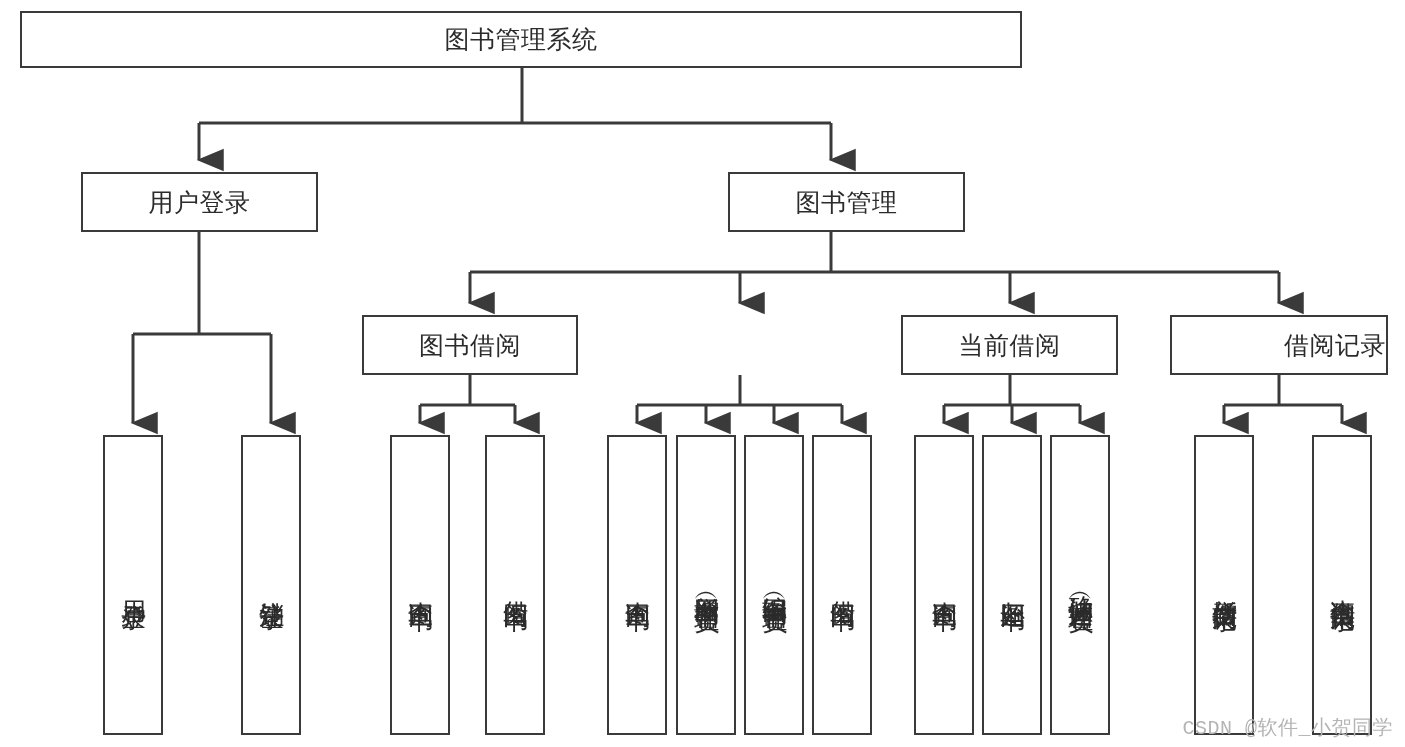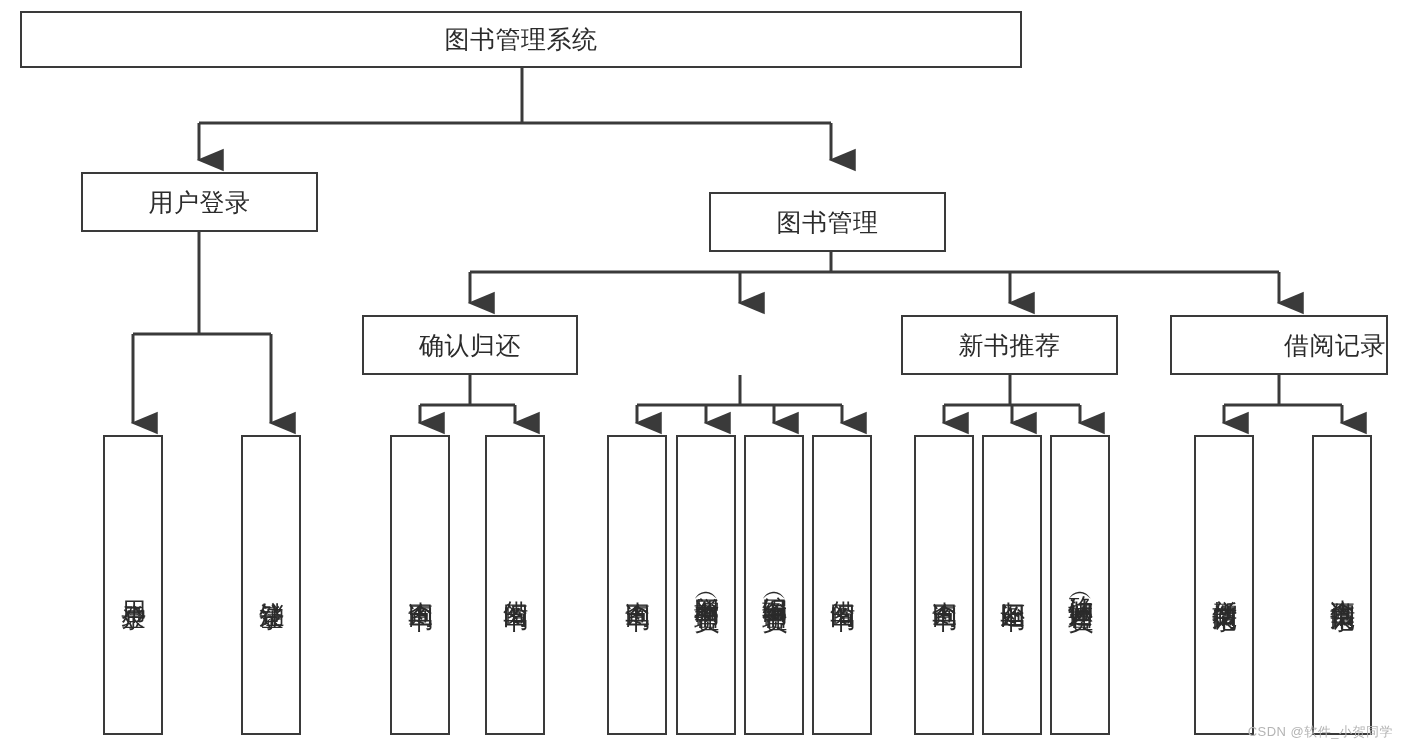--- a/index.html
+++ b/index.html
@@ -57,26 +57,26 @@
     font-size:25px;
     line-height:1.06;
     letter-spacing:2px;
     white-space:nowrap;
     max-height:100%;
   }
   .watermark{
     position:absolute;
     right:12px;
     bottom:6px;
-    font-size:13px;
+    font-size:20px;
     color:#b4b4b4;
     letter-spacing:0.5px;
     z-index:5;
     white-space:nowrap;
-    font-family:Liberation Sans, sans-serif;
+    font-family:Liberation Mono, monospace;
   }
 </style>
 </head>
 <body>
 
 <div id="canvas">
 
   <svg id="wires" viewBox="0 0 1405 747" xmlns="http://www.w3.org/2000/svg">
     <defs>
       <marker id="arrow" viewBox="0 0 12 12" refX="6" refY="11" markerWidth="9" markerHeight="11" orient="auto-start-reverse">
@@ -127,29 +127,29 @@
     </g>
   </svg>
 
   <div class="node root horiz" style="left:20px;top:11px;width:1002px;height:57px;">
     <span class="label">图书管理系统</span>
   </div>
 
   <div class="node horiz" style="left:81px;top:172px;width:237px;height:60px;">
     <span class="label">用户登录</span>
   </div>
-  <div class="node horiz" style="left:709px;top:172px;width:237px;height:60px;margin-top:20px;">
+  <div class="node horiz" style="left:728px;top:172px;width:237px;height:60px;">
     <span class="label">图书管理</span>
   </div>
 
   <div class="node horiz" style="left:362px;top:315px;width:216px;height:60px;">
-    <span class="label">确认归还</span>
+    <span class="label">图书借阅</span>
   </div>
   <div class="node horiz" style="left:901px;top:315px;width:217px;height:60px;">
-    <span class="label">新书推荐</span>
+    <span class="label">当前借阅</span>
   </div>
   <div class="node horiz" style="left:1170px;top:315px;width:218px;height:60px;justify-content:flex-end;">
     <span class="label">借阅记录</span>
   </div>
 
   <div class="node vert" style="left:103px;top:435px;width:60px;height:300px;">
     <span class="label">用户登录</span>
   </div>
   <div class="node vert" style="left:241px;top:435px;width:60px;height:300px;">
     <span class="label">注销登录</span>

